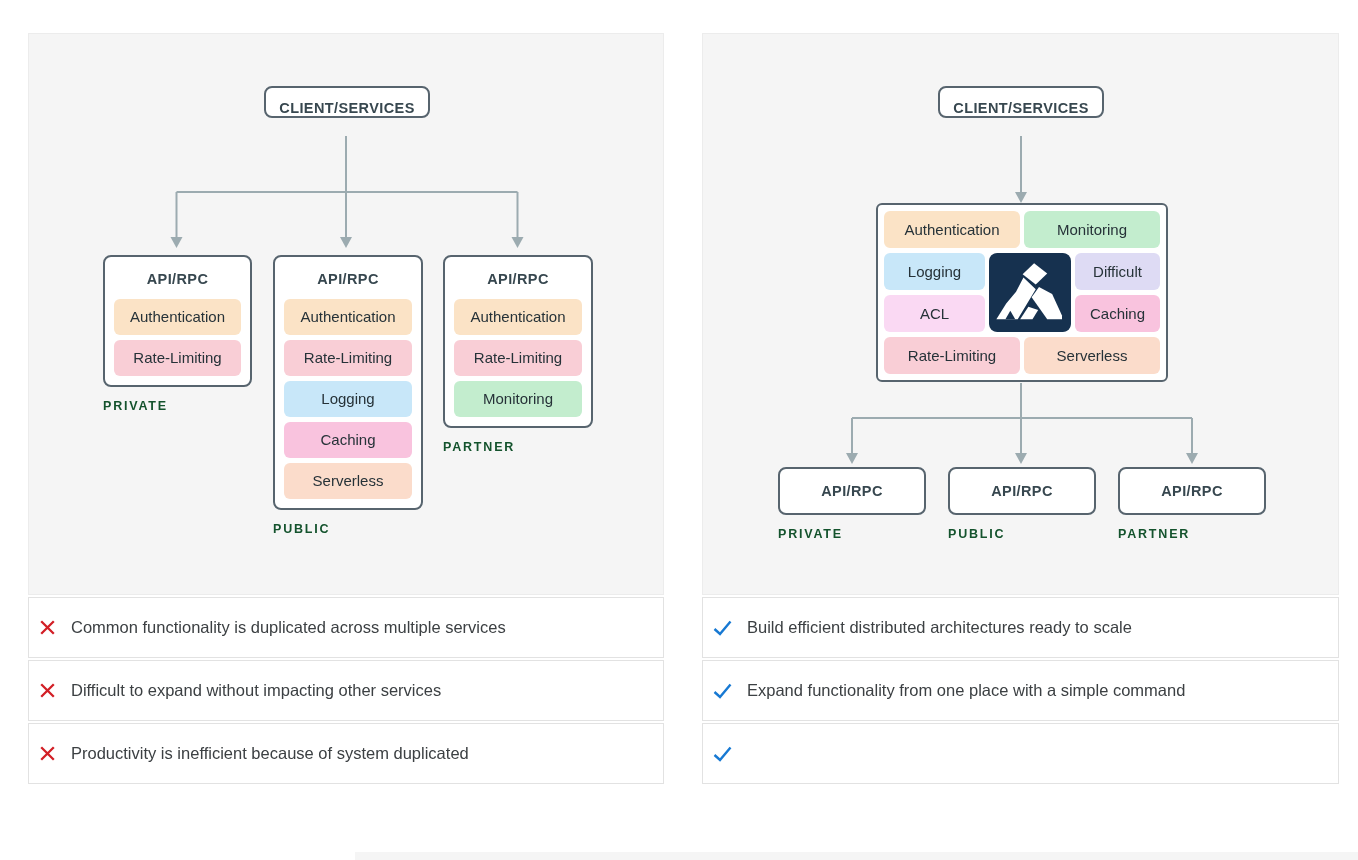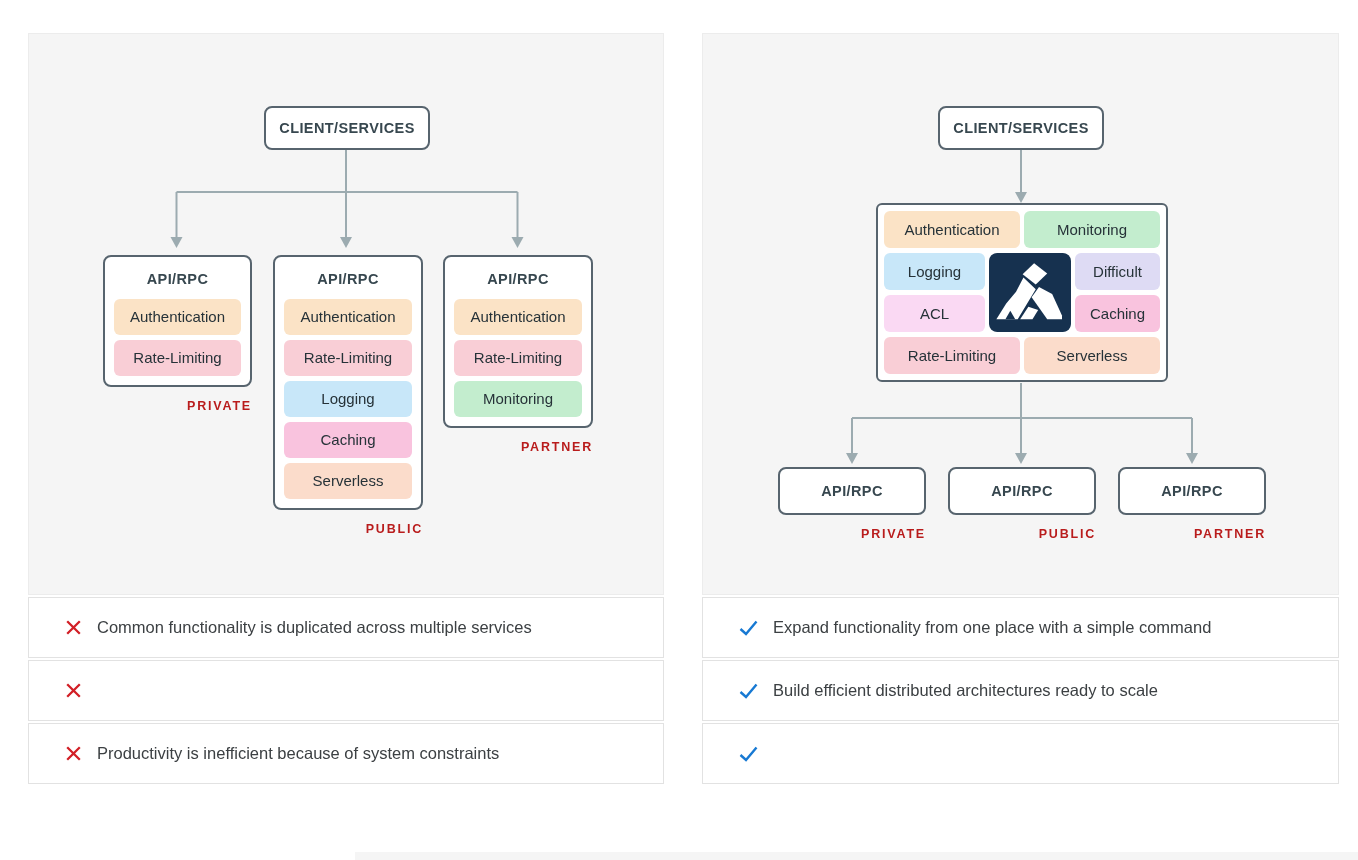--- a/index.html
+++ b/index.html
@@ -10,47 +10,47 @@
   .panel-right{left:702px;width:637px;}
 
   .diagram{position:relative;height:562px;background:#f5f5f5;border:1px solid #ececec;box-sizing:border-box;}
   .connectors{position:absolute;left:0;top:0;pointer-events:none;}
   .connectors line{stroke:#9cabb0;stroke-width:2;fill:none;}
   .connectors polygon{fill:#9cabb0;stroke:none;}
 
   .node{position:absolute;background:#ffffff;border:2px solid #57646e;border-radius:8px;
         box-sizing:border-box;text-align:center;font-weight:bold;color:#37474f;
         font-size:14.5px;letter-spacing:.4px;}
-  .client-node{left:235px;top:72px;width:166px;height:44px;line-height:40px;}
+  .client-node{left:235px;top:52px;width:166px;height:32px;line-height:40px;}
   .endpoint{top:433px;width:148px;height:48px;line-height:44px;}
 
   .stack{position:absolute;top:221px;background:#ffffff;border:2px solid #57646e;border-radius:8px;
          box-sizing:border-box;padding:0 9px 9px;}
   .stack-title{height:42px;line-height:44px;text-align:center;font-weight:bold;font-size:14.5px;
          color:#37474f;letter-spacing:.4px;}
   .chip{height:36px;line-height:36px;border-radius:6px;text-align:center;font-size:15px;color:#263238;}
   .chip + .chip{margin-top:5px;}
 
-  .caption{position:absolute;text-align:right;font-weight:bold;font-size:12.5px;color:#b91c1c;
+  .caption{position:absolute;text-align:left;font-weight:bold;font-size:12.5px;color:#14532d;
          letter-spacing:1.8px;}
 
   .kong-box{position:absolute;left:173px;top:169px;width:292px;height:179px;background:#ffffff;
          border:2px solid #57646e;border-radius:6px;box-sizing:border-box;padding:6px;}
   .krow{display:flex;gap:4px;}
   .krow + .krow{margin-top:5px;}
   .kong-chip{height:37px;line-height:37px;border-radius:6px;text-align:center;font-size:15px;color:#263238;flex:1;}
   .kcol{display:flex;flex-direction:column;gap:5px;}
   .kcol-left{width:101px;flex:none;}
   .kcol-right{flex:1;}
   .kcol .kong-chip{flex:none;}
   .klogo{width:82px;height:79px;flex:none;border-radius:6px;overflow:hidden;}
 
   .rows{margin-top:0;}
   .row{height:61px;margin-top:2px;background:#ffffff;border:1px solid #e2e2e2;box-sizing:border-box;
-       display:flex;align-items:center;gap:15px;padding:0 36px;font-size:16.5px;color:#3c4043;}
+       display:flex;align-items:center;gap:15px;padding:0 10px;font-size:16.5px;color:#3c4043;}
   .row .icon{flex:none;display:flex;align-items:center;}
 
   .bottom-strip{position:absolute;left:355px;top:852px;width:1003px;height:8px;background:#f5f5f5;}
 </style>
 </head>
 <body>
 
 <div class="stage">
 
   <div class="panel panel-left">
@@ -102,28 +102,29 @@
             </svg>
         </span>
         <span>Common functionality is duplicated across multiple services</span>
       </div>
       <div class="row">
         <span class="icon">
           <svg width="17" height="17" viewBox="0 0 17 17">
               <path d="M2.2 2.2 L14.8 14.8 M14.8 2.2 L2.2 14.8" stroke="#d21f26" stroke-width="2.3" fill="none"></path>
             </svg>
         </span>
+        <span>Difficult to expand without impacting other services</span>
       </div>
       <div class="row">
         <span class="icon">
           <svg width="17" height="17" viewBox="0 0 17 17">
               <path d="M2.2 2.2 L14.8 14.8 M14.8 2.2 L2.2 14.8" stroke="#d21f26" stroke-width="2.3" fill="none"></path>
             </svg>
         </span>
-        <span>Productivity is inefficient because of system constraints</span>
+        <span>Productivity is inefficient because of system duplicated</span>
       </div>
     </div>
   </div>
 
   <div class="panel panel-right">
     <div class="diagram">
 
       <svg class="connectors" width="635" height="560" viewBox="0 0 635 560">
         <line x1="318" y1="102" x2="318" y2="160"></line>
         <polygon points="312,158 324,158 318,169"></polygon>
@@ -178,29 +179,29 @@
       <div class="caption" style="left:415px;width:148px;top:493px;">PARTNER</div>
     </div>
 
     <div class="rows">
       <div class="row">
         <span class="icon">
           <svg width="19" height="16" viewBox="0 0 19 16">
               <path d="M1.5 9 L7 14 L17.5 1.5" stroke="#1779d3" stroke-width="2.4" fill="none"></path>
             </svg>
         </span>
-        <span>Expand functionality from one place with a simple command</span>
+        <span>Build efficient distributed architectures ready to scale</span>
       </div>
       <div class="row">
         <span class="icon">
           <svg width="19" height="16" viewBox="0 0 19 16">
               <path d="M1.5 9 L7 14 L17.5 1.5" stroke="#1779d3" stroke-width="2.4" fill="none"></path>
             </svg>
         </span>
-        <span>Build efficient distributed architectures ready to scale</span>
+        <span>Expand functionality from one place with a simple command</span>
       </div>
       <div class="row">
         <span class="icon">
           <svg width="19" height="16" viewBox="0 0 19 16">
               <path d="M1.5 9 L7 14 L17.5 1.5" stroke="#1779d3" stroke-width="2.4" fill="none"></path>
             </svg>
         </span>
       </div>
     </div>
   </div>

